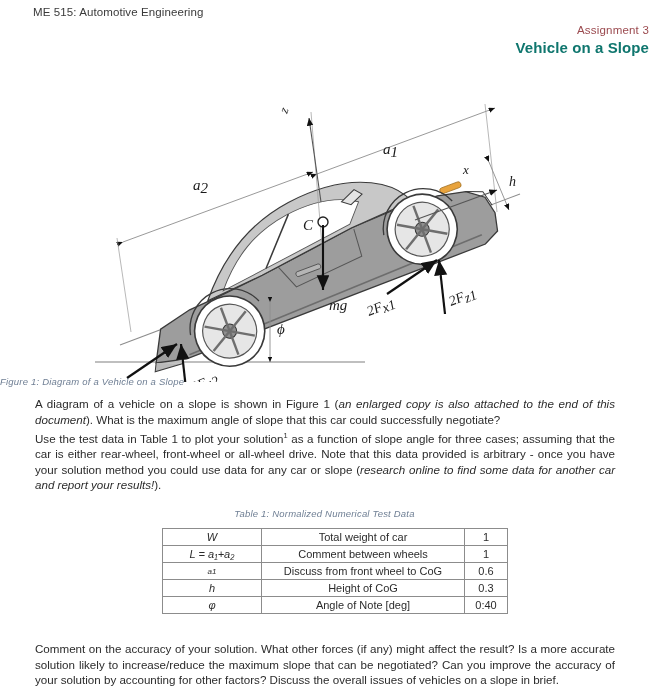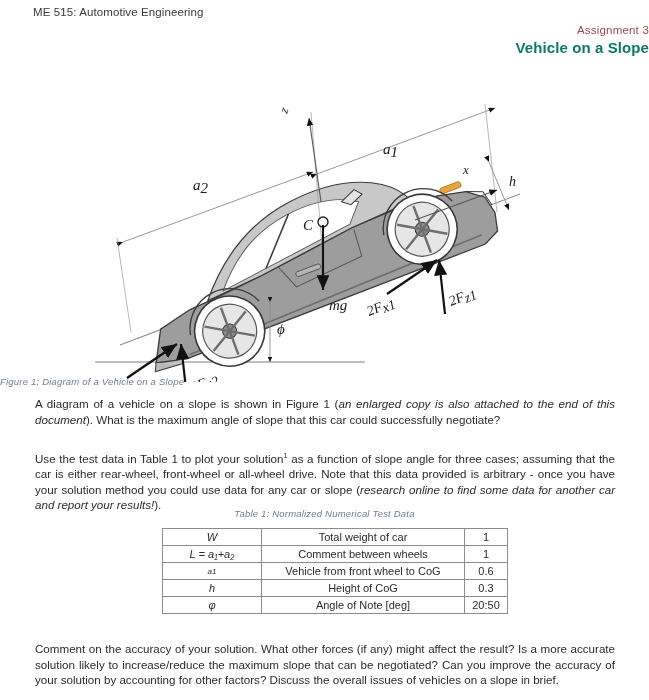--- a/index.html
+++ b/index.html
@@ -77,21 +77,21 @@
     width: 580px;
     font-size: 11.6px;
     line-height: 15.5px;
     color: #2b2b2b;
     text-align: justify;
   }
   .para em { font-style: italic; }
   sup { font-size: 7.5px; vertical-align: super; }
 
   #para1 { top: 396px; }
-  #para2 { top: 448px; }
+  #para2 { top: 428px; }
   #para3 { top: 625px; margin-top: 16px; }
 
   
   .tbl-caption {
     position: absolute;
     left: 0;
     top: 508px;
     width: 649px;
     text-align: center;
     font-size: 9.5px;
@@ -285,31 +285,31 @@
         <td class="c-desc">Total weight of car</td>
         <td class="c-val">1</td>
       </tr>
       <tr>
         <td class="c-sym">L = a₁+a₂</td>
         <td class="c-desc">Comment between wheels</td>
         <td class="c-val">1</td>
       </tr>
       <tr>
         <td class="c-sym small-sym">a1</td>
-        <td class="c-desc">Vehicle from front wheel to CoG</td>
+        <td class="c-desc">Discuss from front wheel to CoG</td>
         <td class="c-val">0.6</td>
       </tr>
       <tr>
         <td class="c-sym">h</td>
         <td class="c-desc">Height of CoG</td>
         <td class="c-val">0.3</td>
       </tr>
       <tr>
         <td class="c-sym">φ</td>
         <td class="c-desc">Angle of Note [deg]</td>
-        <td class="c-val">20:50</td>
+        <td class="c-val">0:40</td>
       </tr>
     </tbody>
   </table>
 
   <div class="para" id="para3">Comment on the accuracy of your solution. What other forces (if any) might affect the result? Is a more accurate solution likely to increase/reduce the maximum slope that can be negotiated? Can you improve the accuracy of your solution by accounting for other factors? Discuss the overall issues of vehicles on a slope in brief.</div>
 
 </div>
 
 </body></html>

